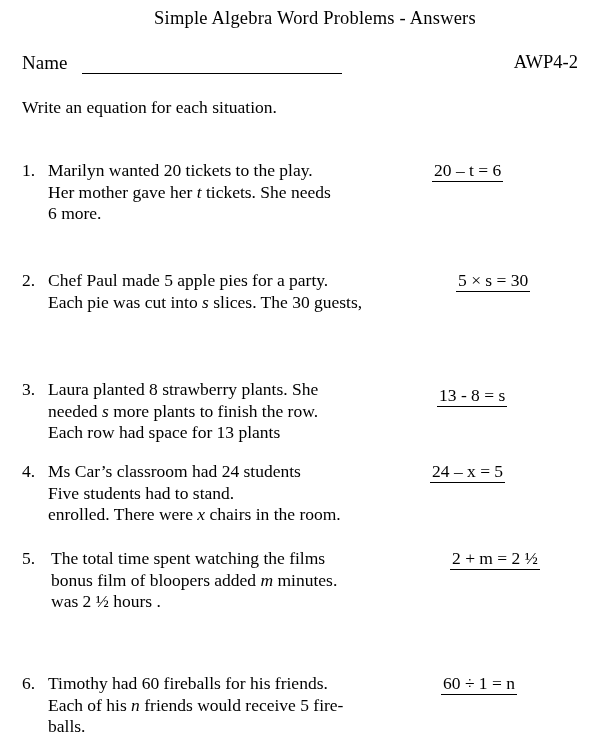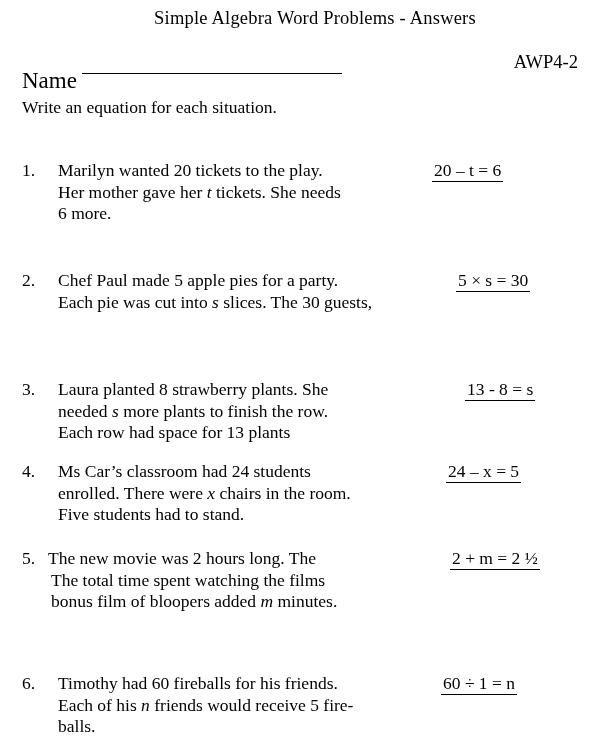--- a/index.html
+++ b/index.html
@@ -38,22 +38,22 @@
   .name-row {
     position: absolute;
     left: 22px;
     top: 52px;
     width: 556px;
     height: 26px;
   }
   .name-label {
     position: absolute;
     left: 0;
-    top: 16px;
-    font-size: 23px;
+    top: 0;
+    font-size: 19px;
   }
   .name-rule {
     position: absolute;
     left: 60px;
     top: 21px;
     width: 260px;
     height: 0;
     border-bottom: 1.6px solid #000;
   }
   .sheet-code {
@@ -87,21 +87,21 @@
   .pnum {
     position: absolute;
     left: 0;
     top: 0;
     font-size: 17.5px;
     width: 26px;
     white-space: nowrap;
   }
   .ptext {
     position: absolute;
-    left: 36px;
+    left: 26px;
     top: 0;
     width: 370px;
     font-size: 17.5px;
     line-height: 21.5px;
   }
   .ptext .ln {
     display: block;
     white-space: nowrap;
   }
   .ptext i {
@@ -126,22 +126,22 @@
   #p5 { top: 548px; }
   #p6 { top: 673px; }
 
   
   #p5 .ptext { left: 29px; }
   #p5 .ptext .ln.first { margin-left: -3px; }
 
   
   #p1 .answer { left: 410px; }
   #p2 .answer { left: 434px; }
-  #p3 .answer { left: 443px; }
-  #p4 .answer { left: 424px; }
+  #p3 .answer { left: 415px; margin-top: 6px; }
+  #p4 .answer { left: 408px; }
   #p5 .answer { left: 428px; }
   #p6 .answer { left: 419px; }
 </style>
 </head>
 <body>
 
 <div class="page">
 
   <div class="title">Simple Algebra Word Problems - Answers</div>
 
@@ -181,32 +181,32 @@
         <span class="ln">needed <i>s</i> more plants to finish the row.</span>
         <span class="ln">Each row had space for 13 plants</span>
       </div>
       <span class="answer">13 - 8 = s</span>
     </div>
 
     <div class="problem" id="p4">
       <span class="pnum">4.</span>
       <div class="ptext">
         <span class="ln first">Ms Car’s classroom had 24 students</span>
+        <span class="ln">Five students had to stand.</span>
         <span class="ln">enrolled. There were <i>x</i> chairs in the room.</span>
-        <span class="ln">Five students had to stand.</span>
       </div>
       <span class="answer">24 – x = 5</span>
     </div>
 
     <div class="problem" id="p5">
       <span class="pnum">5.</span>
       <div class="ptext">
-        <span class="ln first">The new movie was 2 hours long.  The</span>
         <span class="ln">The total time spent watching the films</span>
         <span class="ln">bonus film of bloopers added <i>m</i> minutes.</span>
+        <span class="ln">was  2 ½ hours .</span>
       </div>
       <span class="answer">2 + m = 2 ½</span>
     </div>
 
     <div class="problem" id="p6">
       <span class="pnum">6.</span>
       <div class="ptext">
         <span class="ln first">Timothy had 60 fireballs for his friends.</span>
         <span class="ln">Each of his <i>n</i> friends would receive 5 fire-</span>
         <span class="ln">balls.</span>

